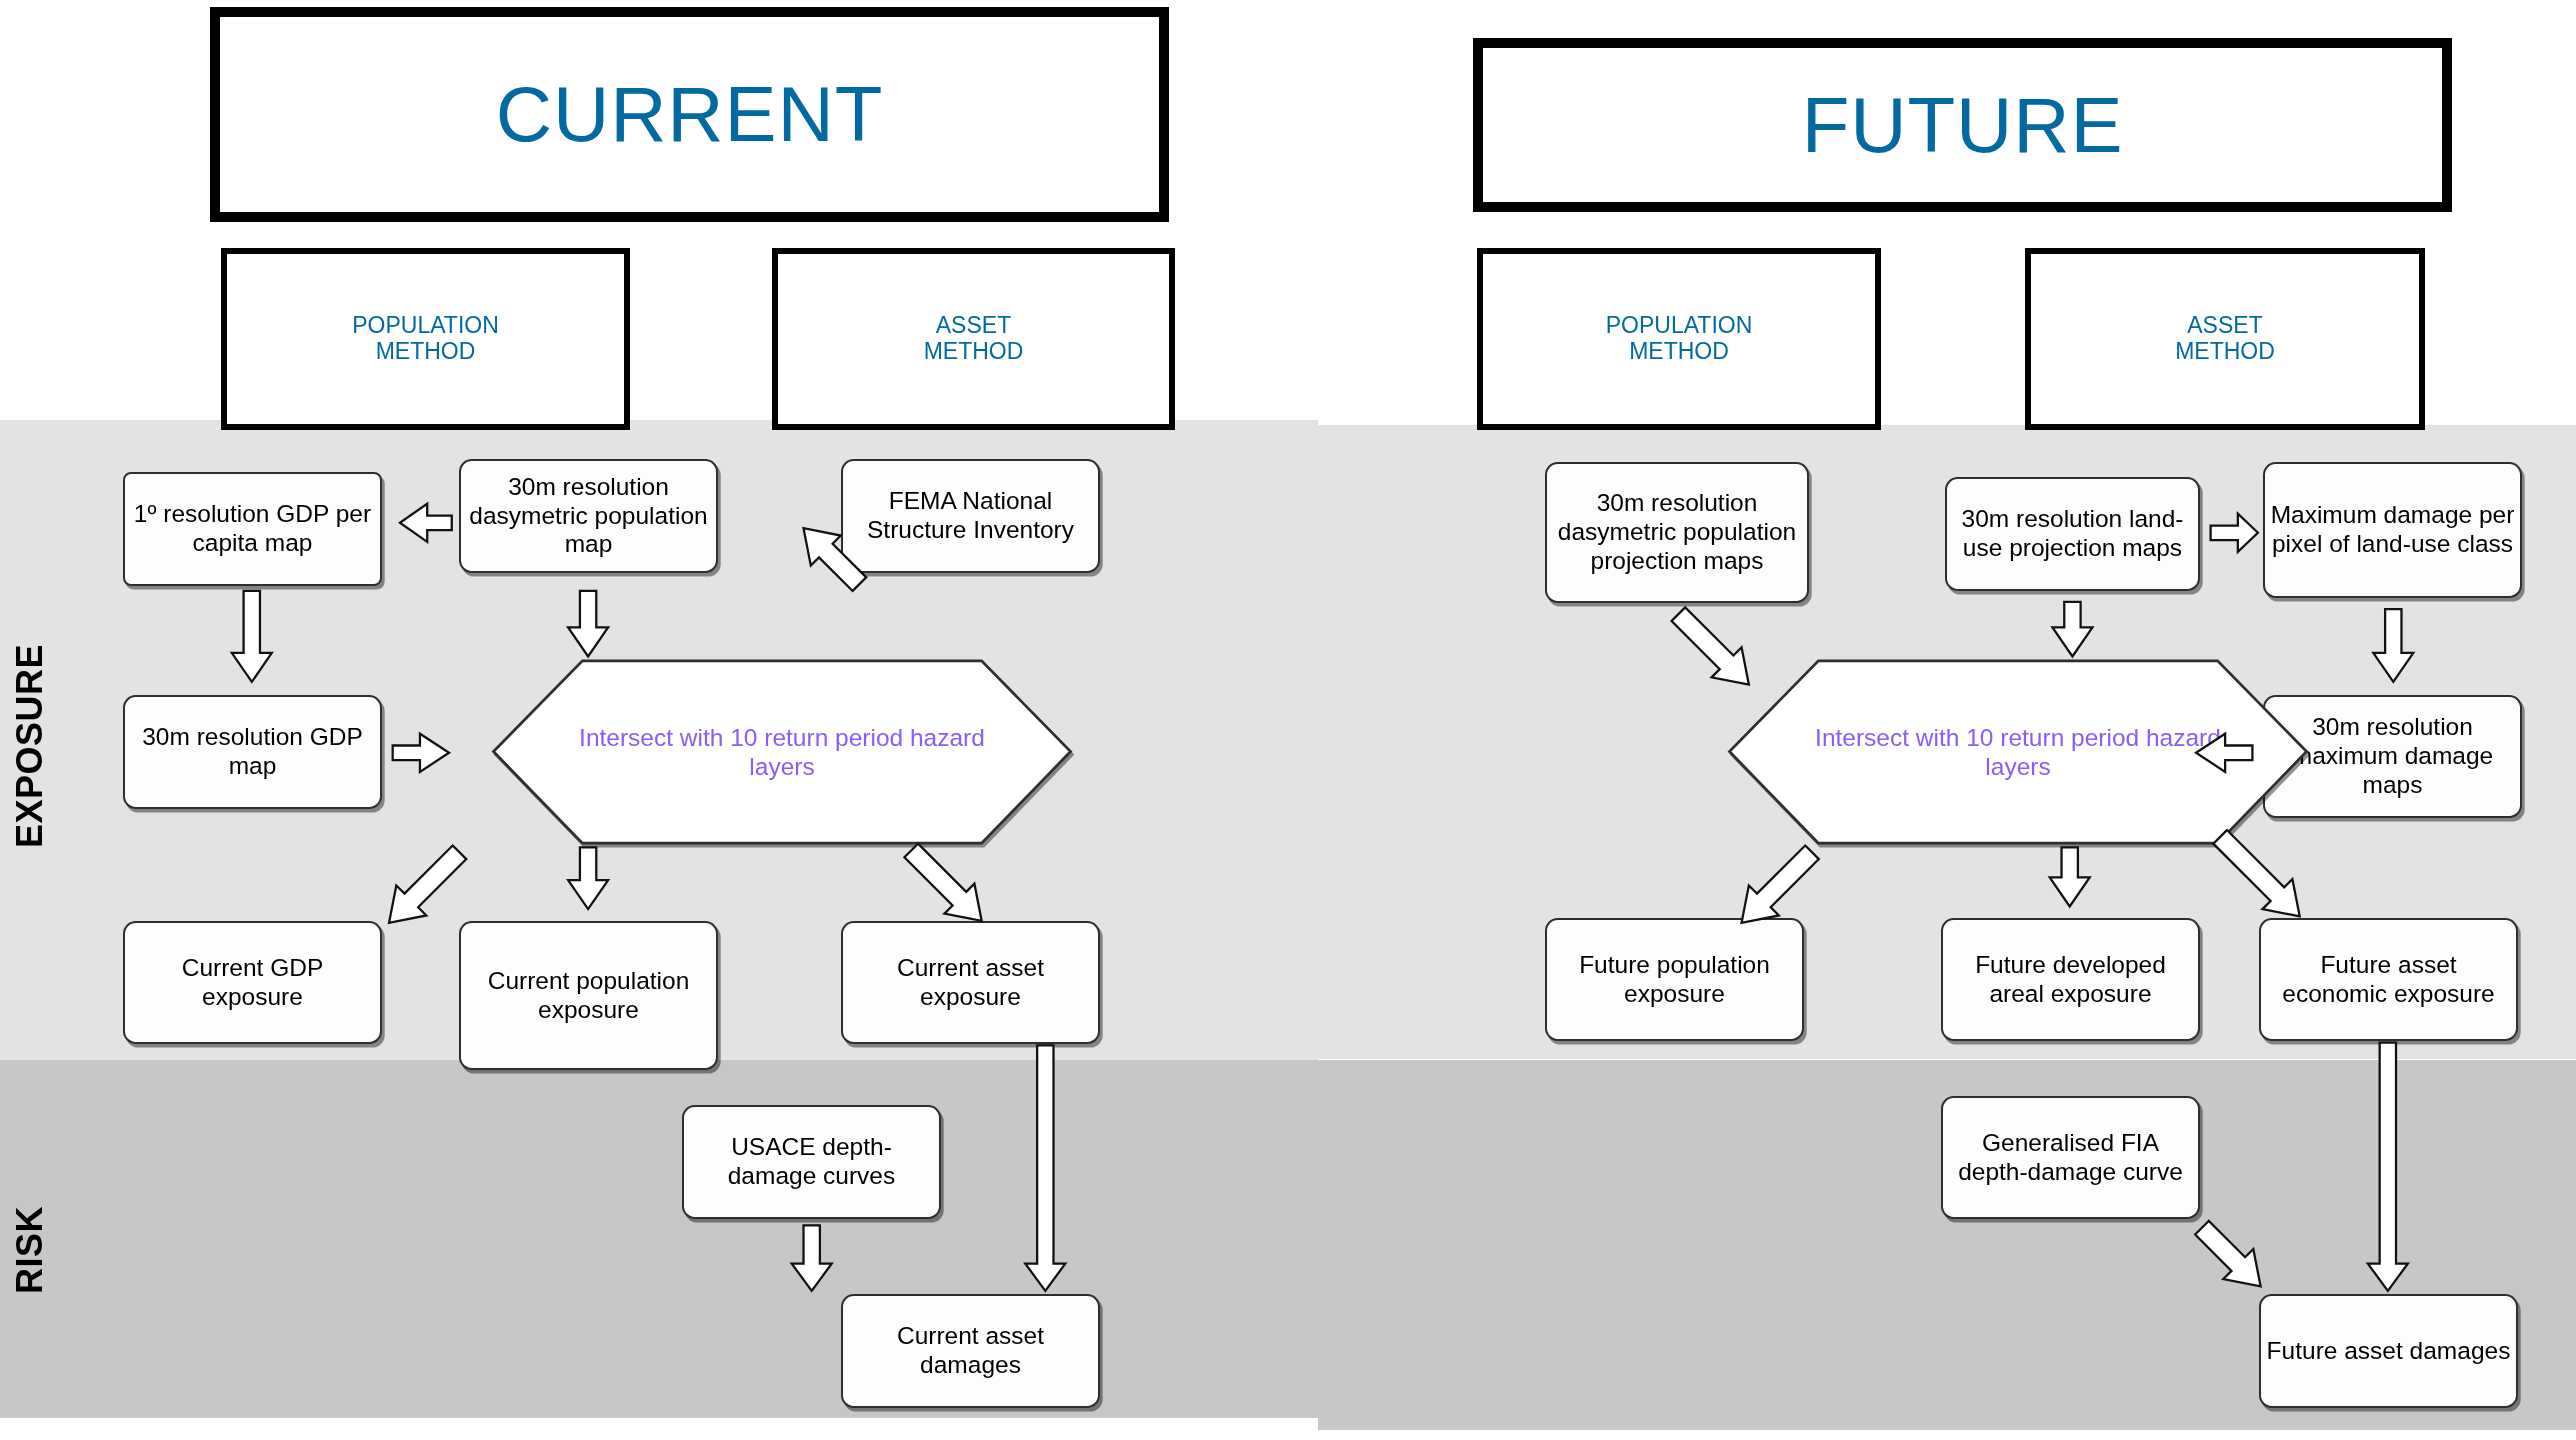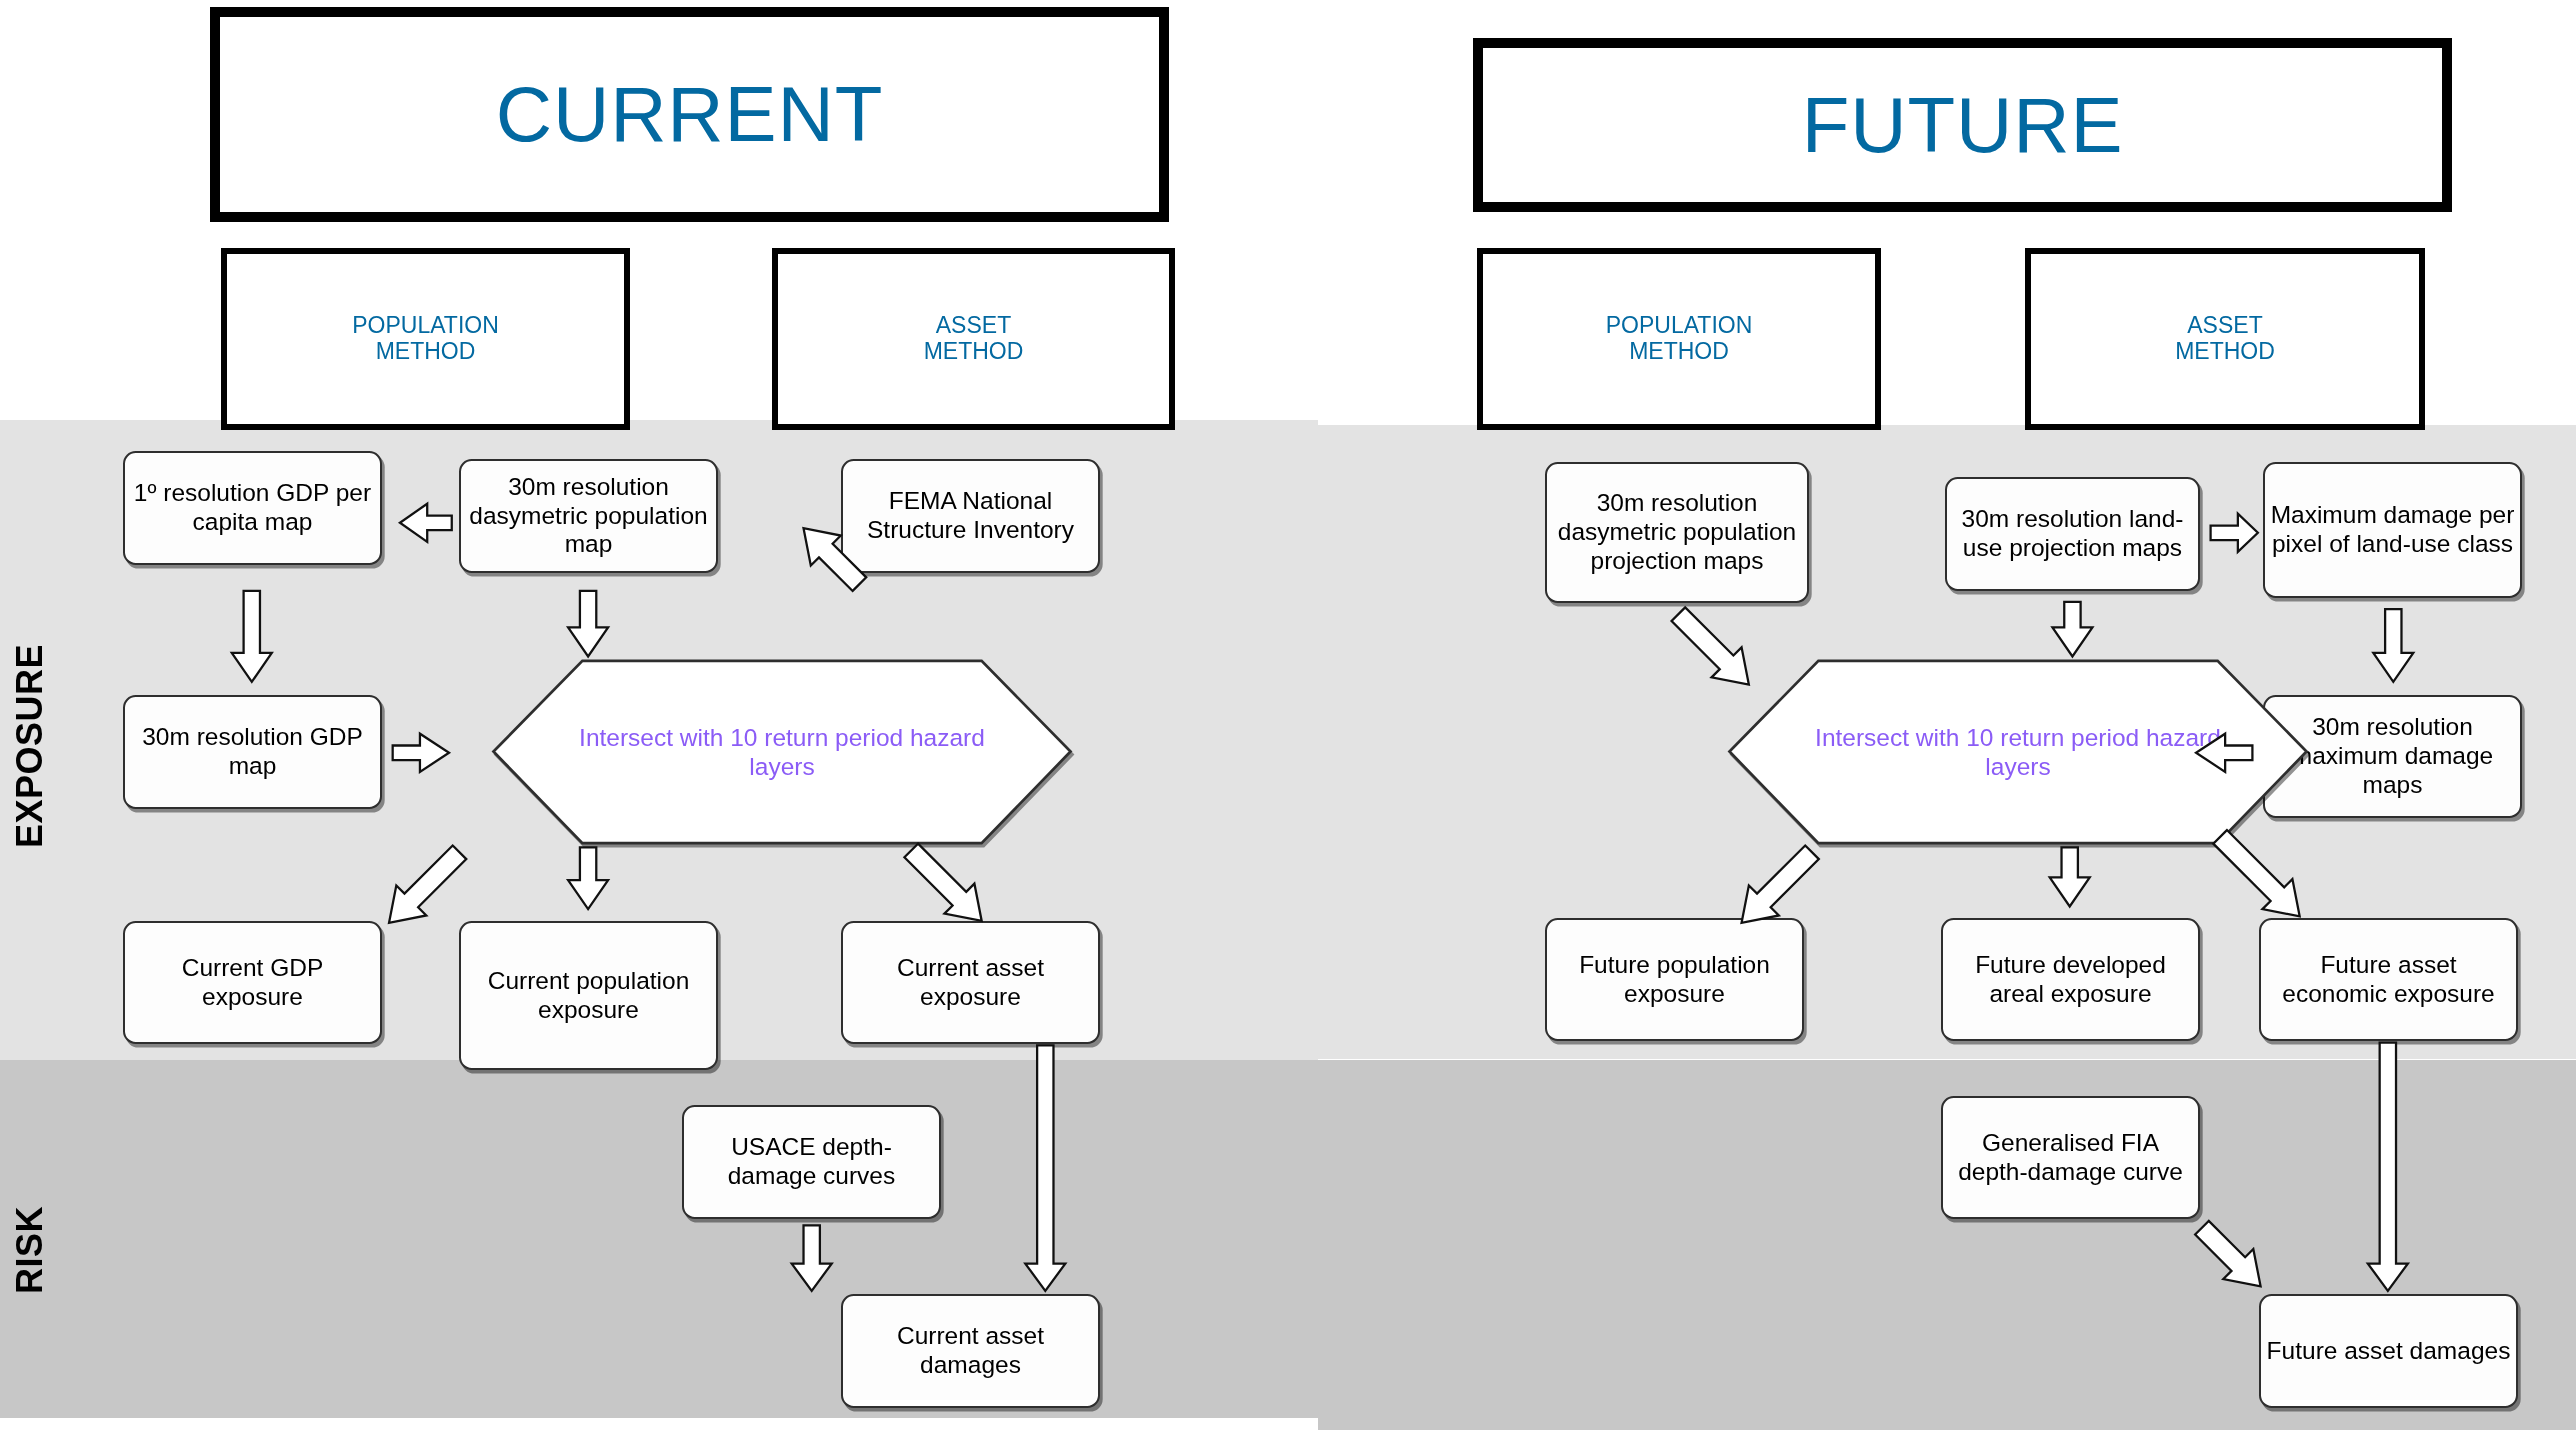--- a/index.html
+++ b/index.html
@@ -127,21 +127,21 @@
 
   <div class="hdr-box hdr-method" style="left:772px; top:248px; width:403px; height:182px; white-space:pre-line;">ASSET
 METHOD</div>
 
   <div class="hdr-box hdr-method" style="left:1477px; top:248px; width:404px; height:182px; white-space:pre-line;">POPULATION
 METHOD</div>
 
   <div class="hdr-box hdr-method" style="left:2025px; top:248px; width:400px; height:182px; white-space:pre-line;">ASSET
 METHOD</div>
 
-  <div class="node" style="left:123px; top:451px; width:259px; height:114px;">1º resolution GDP per capita map</div>
+  <div class="node" style="left:123px; top:472px; width:259px; height:114px;border-radius:8px;">1º resolution GDP per capita map</div>
 
   <div class="node" style="left:459px; top:459px; width:259px; height:114px;">30m resolution dasymetric population map</div>
 
   <div class="node" style="left:841px; top:459px; width:259px; height:114px;">FEMA National Structure Inventory</div>
 
   <div class="node" style="left:123px; top:695px; width:259px; height:114px;">30m resolution GDP map</div>
 
   <div class="hexwrap" style="left:491px; top:659px; width:582px; height:186px;">
     <svg width="582" height="186" viewBox="0 0 640 205" aria-hidden="true">
       <polygon points="100,2 540,2 638,102 540,203 100,203 2,102" fill="#ffffff" stroke="#2e2e2e" stroke-width="3"></polygon>

